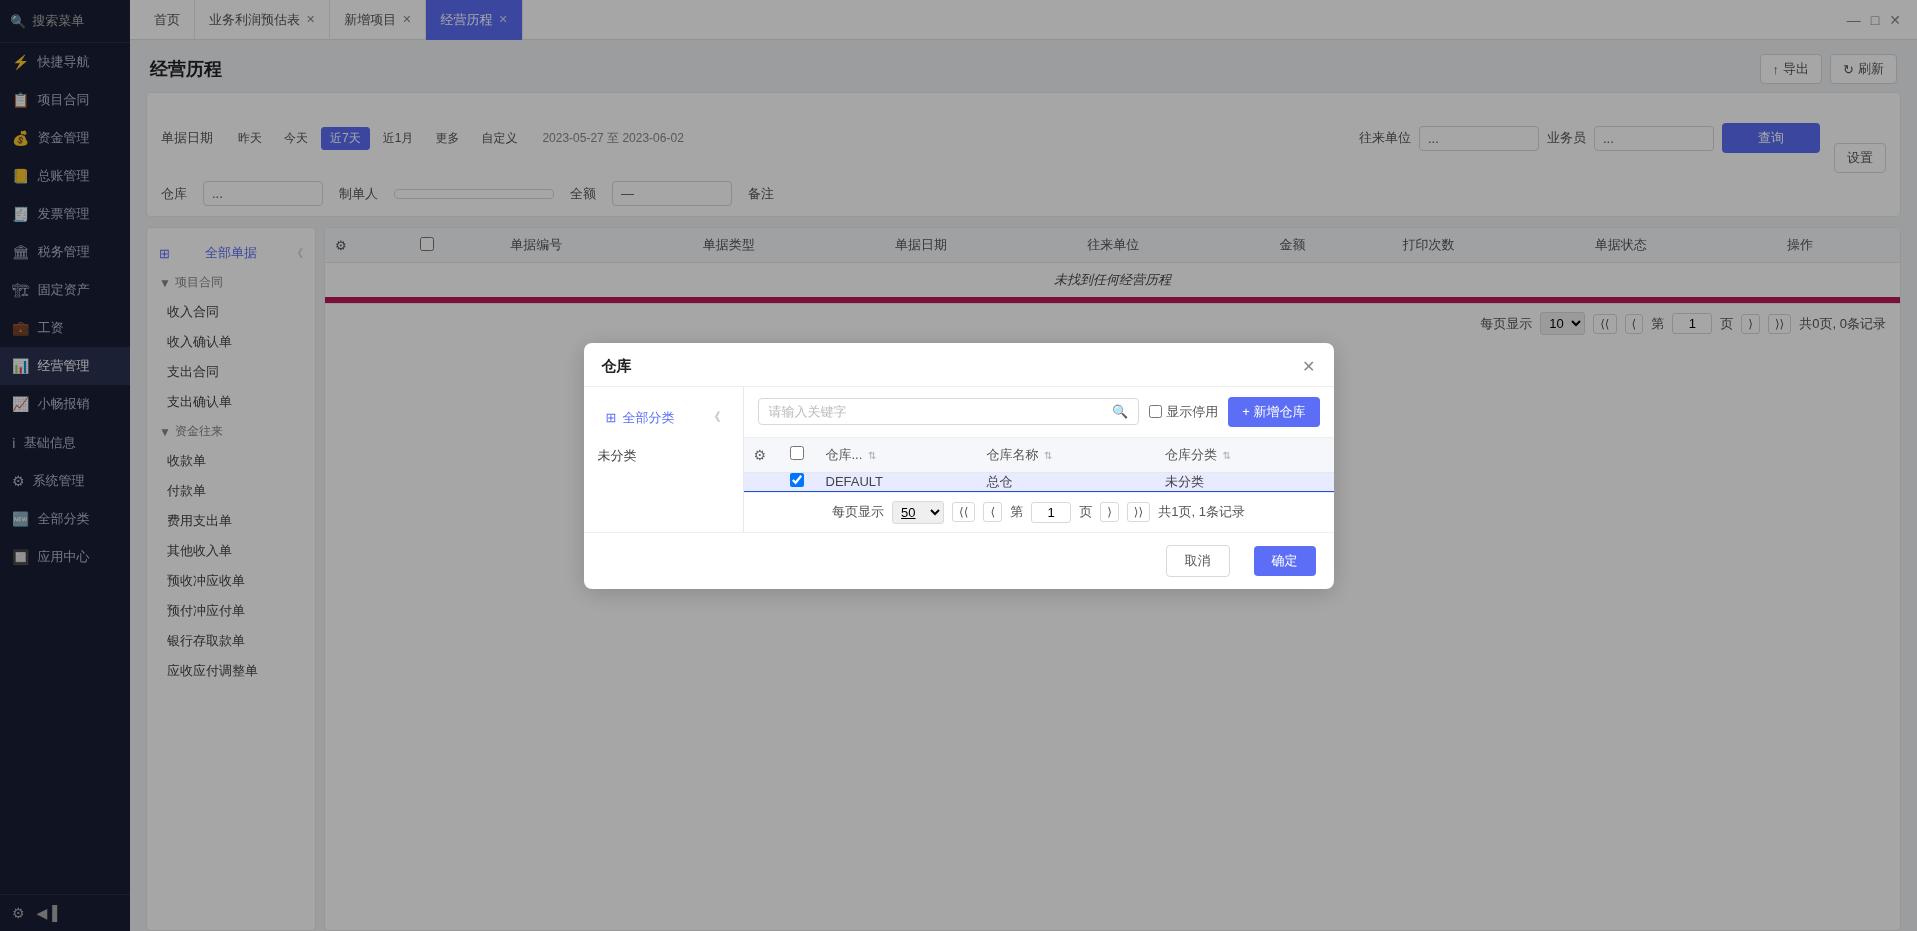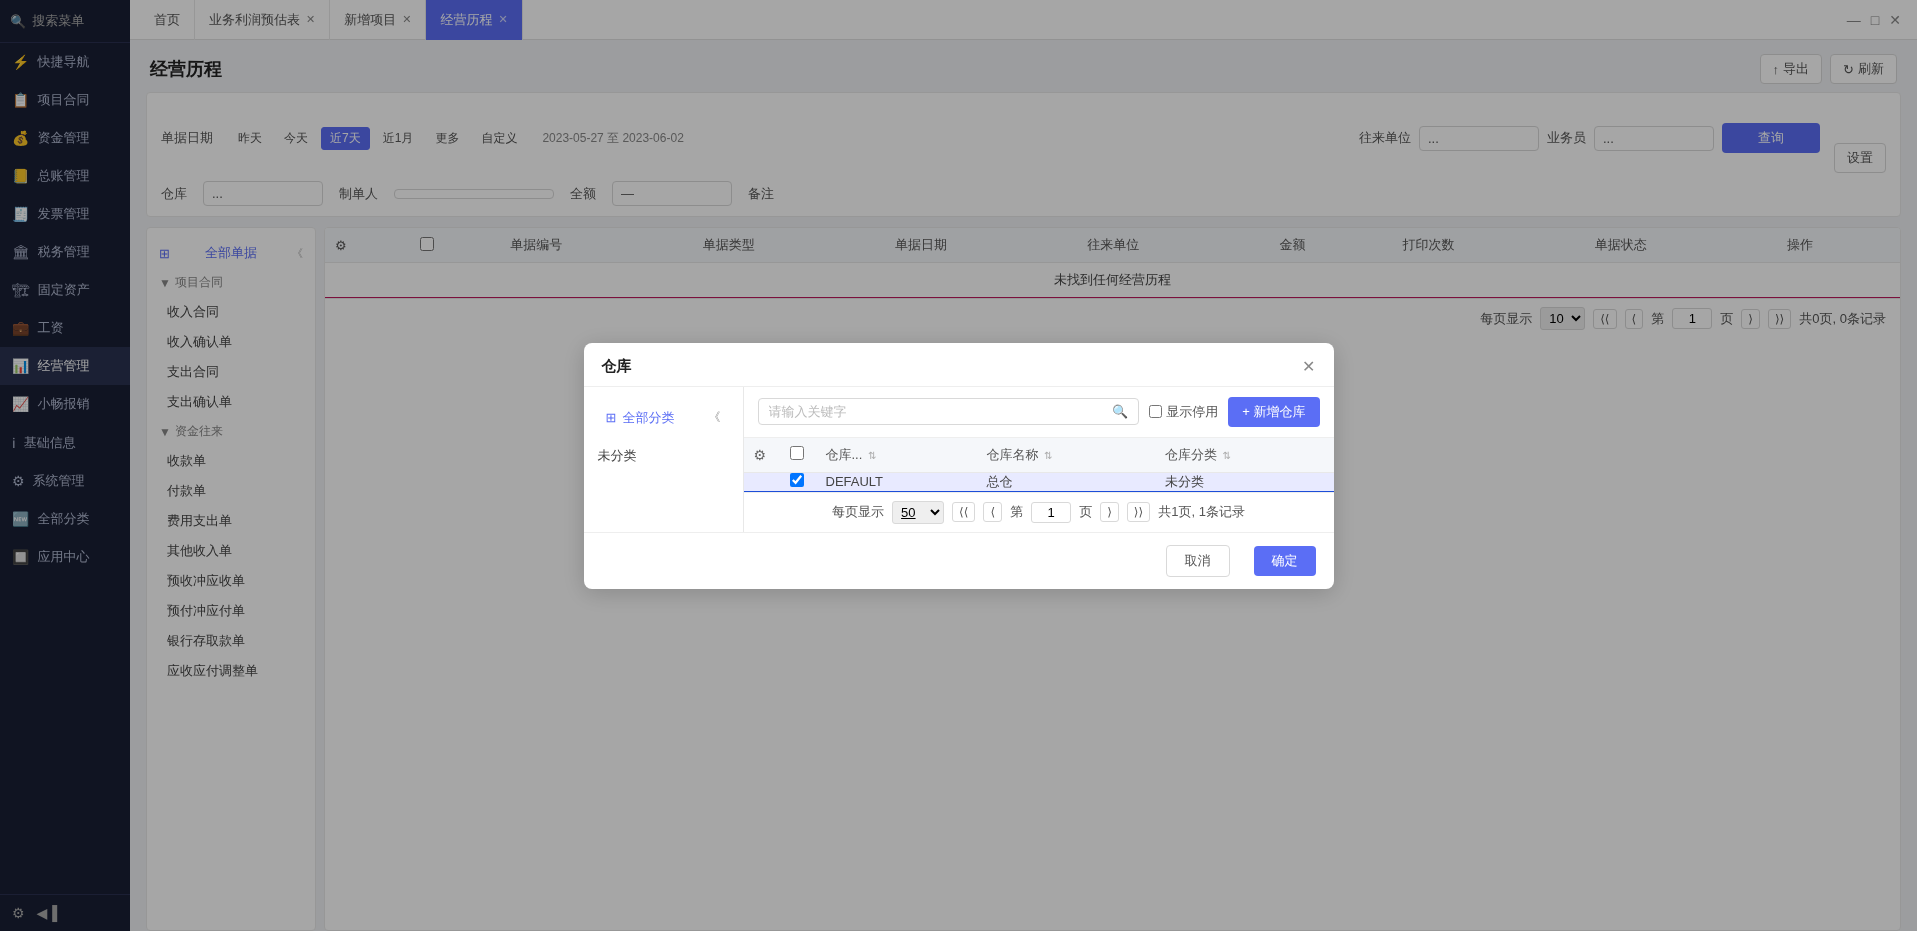--- a/index.html
+++ b/index.html
@@ -248,22 +248,23 @@
       background: #f5f7fa;
       padding: 8px 10px;
       text-align: left;
       color: #555;
       border-bottom: 1px solid #e8e8e8;
       font-weight: normal;
       white-space: nowrap;
     }
     .data-table td {
       padding: 8px 10px;
-      border-bottom: 1px solid #be185d;
+      border-bottom: 6px solid #be185d;
       color: #444;
+      font-style: italic;
     }
     .no-data { text-align: center; color: #aaa; padding: 40px; font-size: 13px; }
 
     
     .table-footer {
       display: flex;
       align-items: center;
       justify-content: flex-end;
       padding: 8px 14px;
       font-size: 13px;

